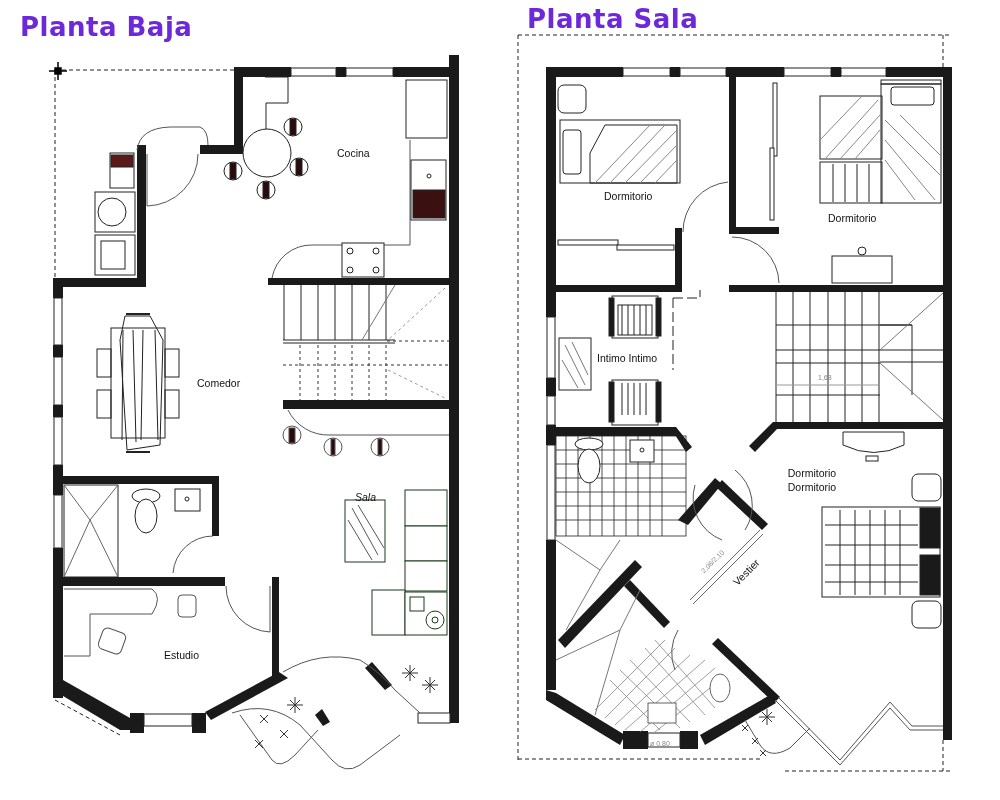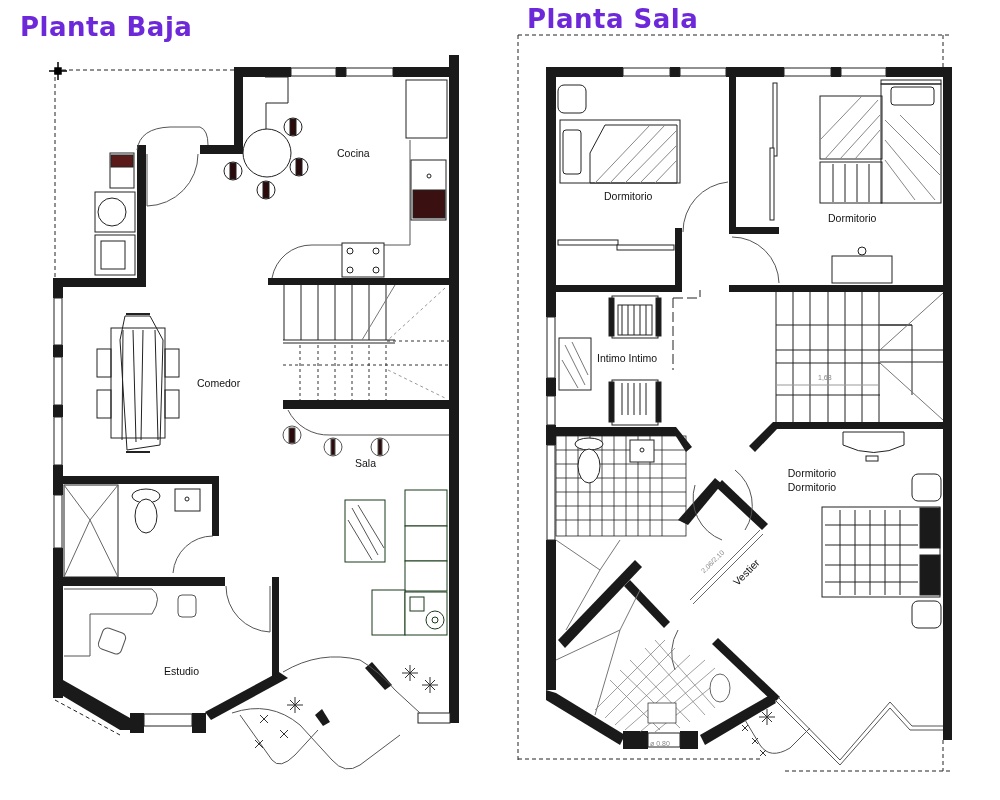--- a/index.html
+++ b/index.html
@@ -196,22 +196,22 @@
   <g stroke="#333" stroke-width="1">
     <path d="M290,700 l10,10 M300,700 l-10,10 M295,697 v16 M287,705 h16"></path>
     <path d="M405,668 l10,10 M415,668 l-10,10 M410,665 v16 M402,673 h16"></path>
     <path d="M425,680 l10,10 M435,680 l-10,10 M430,677 v16 M422,685 h16"></path>
     <path d="M260,715 l8,8 M268,715 l-8,8 M255,740 l8,8 M263,740 l-8,8 M280,730 l8,8 M288,730 l-8,8"></path>
   </g>
 </svg>
 
 <div class="room-label" style="left:330px; top:146px;margin-left:7px;">Cocina</div>
 <div class="room-label" style="left:197px; top:376px;text-align:right;">Comedor</div>
-<div class="room-label" style="left:355px; top:456px;">Sala</div>
-<div class="room-label" style="left:152px; top:664px;padding-left:12px;">Estudio</div>
+<div class="room-label" style="left:355px; top:490px;font-style:italic;">Sala</div>
+<div class="room-label" style="left:152px; top:648px;padding-left:12px;">Estudio</div>
 
 <div class="title" style="left:527px; top:4px;">Planta Sala</div>
 
 <svg width="1000" height="800">
 
   <g stroke="#222" stroke-width="1" stroke-dasharray="4,3" fill="none">
     <line x1="518" y1="35" x2="952" y2="35"></line>
     <line x1="518" y1="35" x2="518" y2="760"></line>
     <line x1="943" y1="35" x2="943" y2="68"></line>
     <line x1="518" y1="759" x2="760" y2="759"></line>

